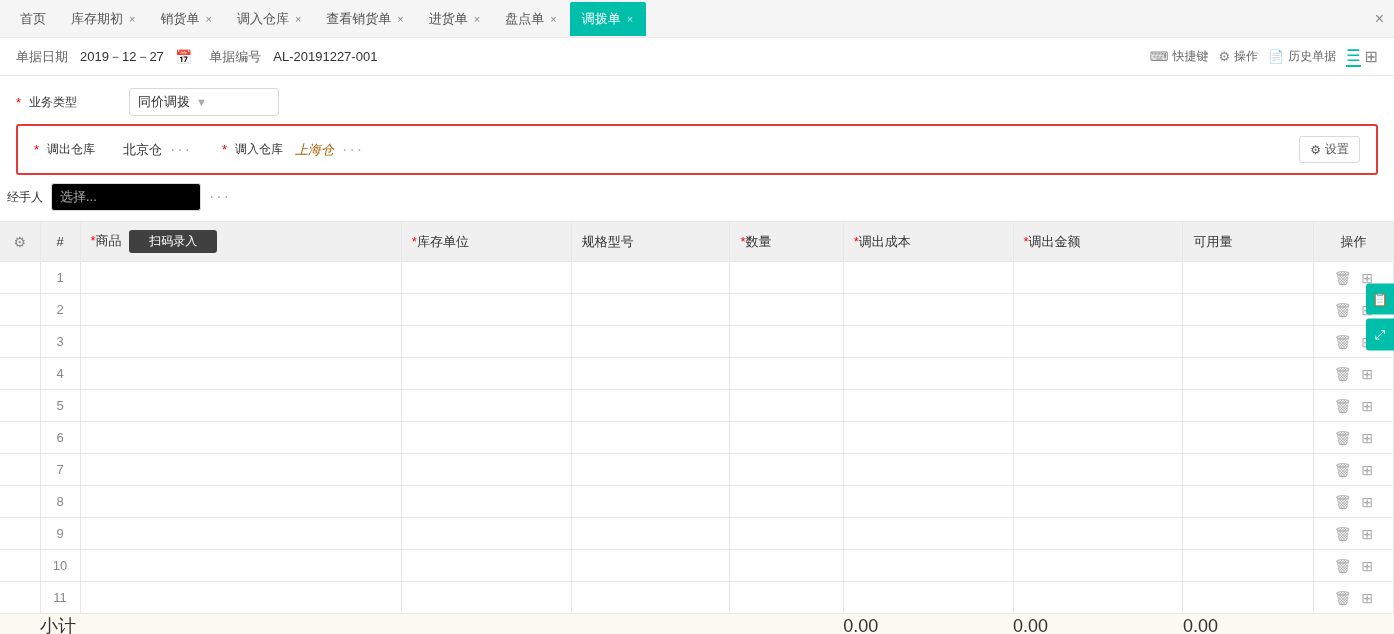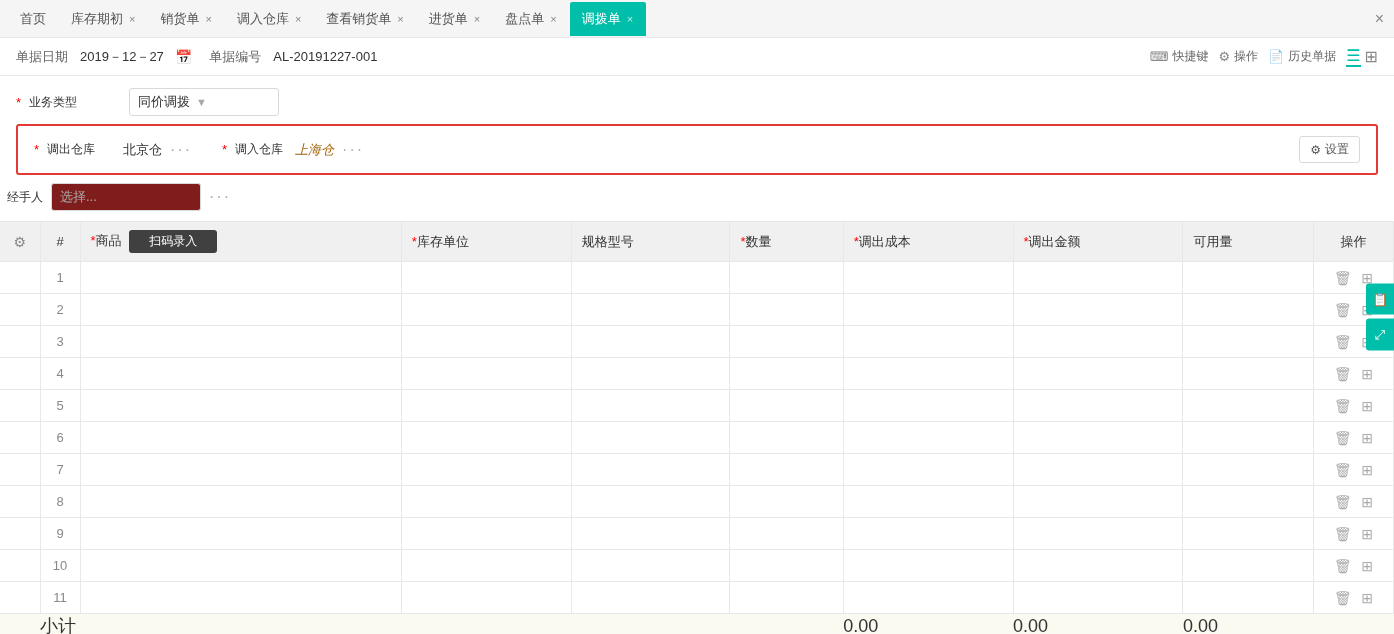--- a/index.html
+++ b/index.html
@@ -108,21 +108,21 @@
 
     
     .handler-row {
       padding: 0 7px 10px;
       display: flex; align-items: center; gap: 8px;
     }
     .handler-select {
       display: flex; align-items: flex-start; gap: 6px;
       border: 1px solid #d9d9d9; border-radius: 3px;
       padding: 4px 8px; min-width: 150px; cursor: pointer;
-      background: #7f1d1d; color: #aaa;
+      background: #000000; color: #aaa;
     }
 
     
     .table-container {
       margin: 0 0;
       overflow-x: auto;
       border-top: 1px solid #e8e8e8;
     }
     table {
       width: 100%; border-collapse: collapse;

